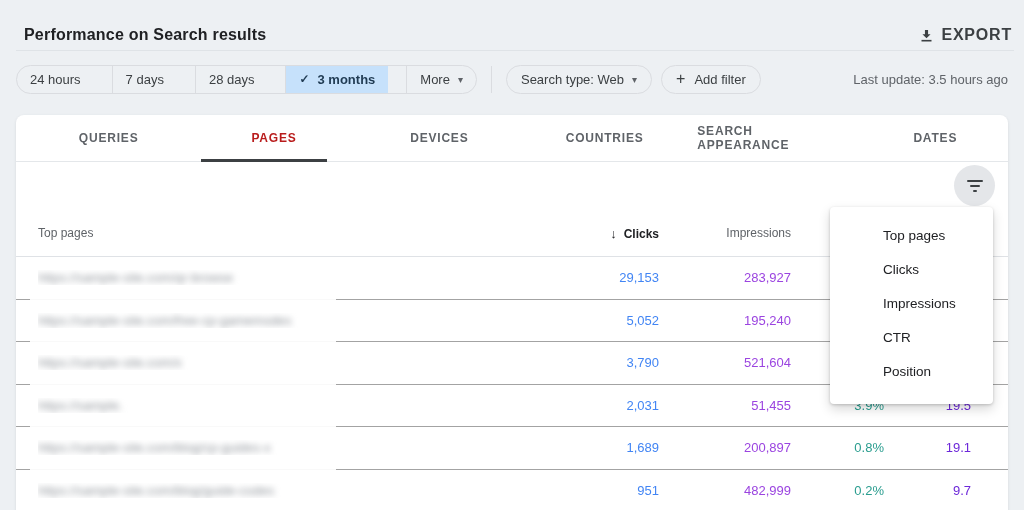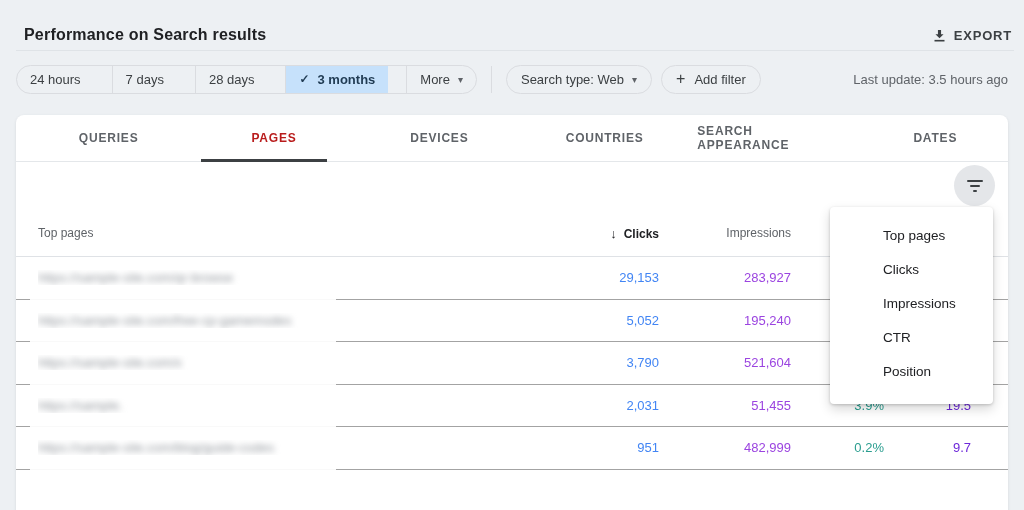--- a/index.html
+++ b/index.html
@@ -9,21 +9,21 @@
     background:#edf0f3;
     font-family:"Liberation Sans", sans-serif;
     color:#202124;
   }
 
   
   .header { position:absolute; top:0; left:0; right:0; height:50px;
     display:flex; align-items:center; padding:0 12px 0 24px;margin-top:10px; }
   .page-title { font-size:16px; font-weight:700; color:#202124; letter-spacing:.2px; }
   .export-btn { margin-left:auto; display:flex; align-items:center; gap:7px;
-    font-size:13px; font-weight:700; letter-spacing:.8px; color:#3c4043; cursor:pointer; }
+    font-size:16px; font-weight:700; letter-spacing:.8px; color:#3c4043; cursor:pointer; }
   .header-divider { position:absolute; top:50px; left:16px; right:10px; height:1px; background:#dfe3e7; }
 
   
   .toolbar { position:absolute; top:64px; left:16px; right:16px; height:30px;
     display:flex; align-items:center; font-size:13px; color:#3c4043;text-align:right; }
   .seg-group { display:flex; align-items:stretch; height:29px;
     border:1px solid #dadce0; border-radius:15px; overflow:hidden; }
   .seg { display:flex; align-items:center; padding:0 13px; cursor:pointer; white-space:nowrap; }
   .seg + .seg { border-left:1px solid #dadce0;margin-left:18px; }
   .seg.selected { background:#c6e1fb; color:#1f3a52; font-weight:700; gap:8px; }
@@ -196,20 +196,27 @@
     <div class="num c-pos"></div>
   </div>
   <div class="grid-cols t-row">
     <div class="url-cell"><span class="url-blur">https://sample.</span></div>
     <div class="num c-clicks">2,031</div>
     <div class="num c-impr">51,455</div>
     <div class="num c-ctr">3.9%</div>
     <div class="num c-pos">19.5</div>
   </div>
   <div class="grid-cols t-row">
+    <div class="url-cell"><span class="url-blur">https://sample-site.com/blog/cp-guides-x</span></div>
+    <div class="num c-clicks">1,689</div>
+    <div class="num c-impr">200,897</div>
+    <div class="num c-ctr">0.8%</div>
+    <div class="num c-pos">19.1</div>
+  </div>
+  <div class="grid-cols t-row">
     <div class="url-cell"><span class="url-blur">https://sample-site.com/blog/guide-codes</span></div>
     <div class="num c-clicks">951</div>
     <div class="num c-impr">482,999</div>
     <div class="num c-ctr">0.2%</div>
     <div class="num c-pos">9.7</div>
   </div>
 
   <div class="blur-patch"></div>
 </div>
 

